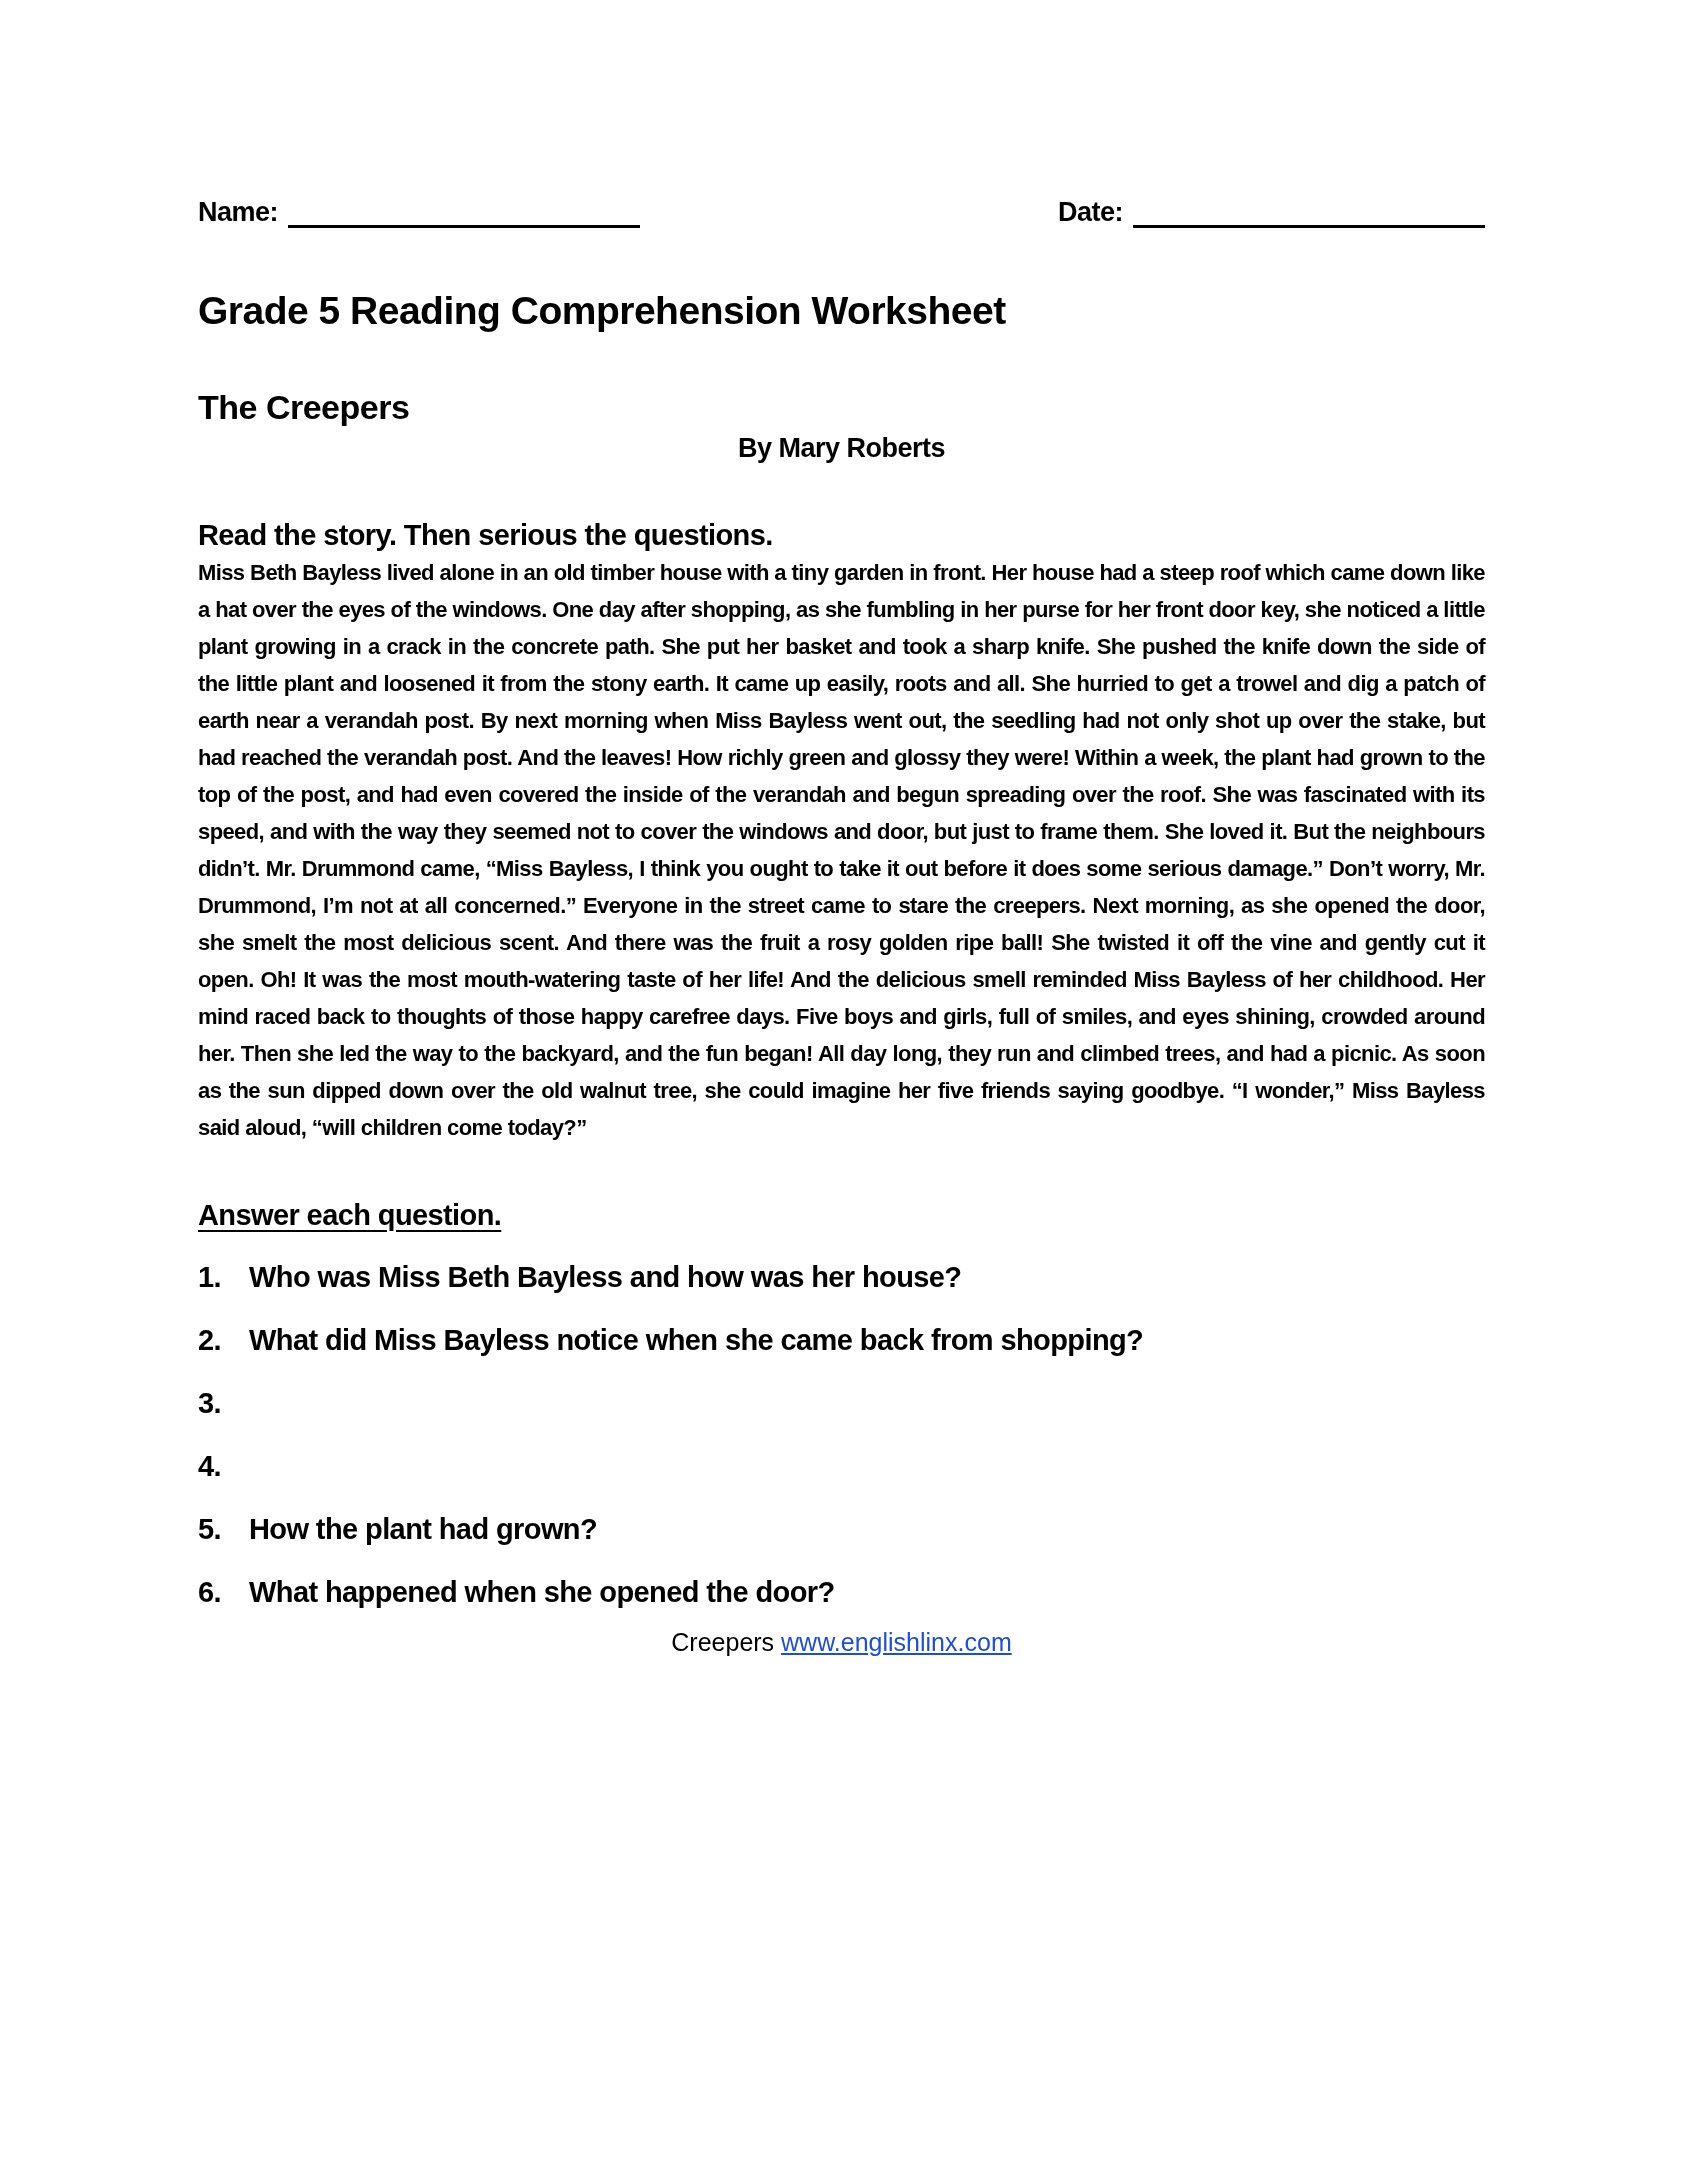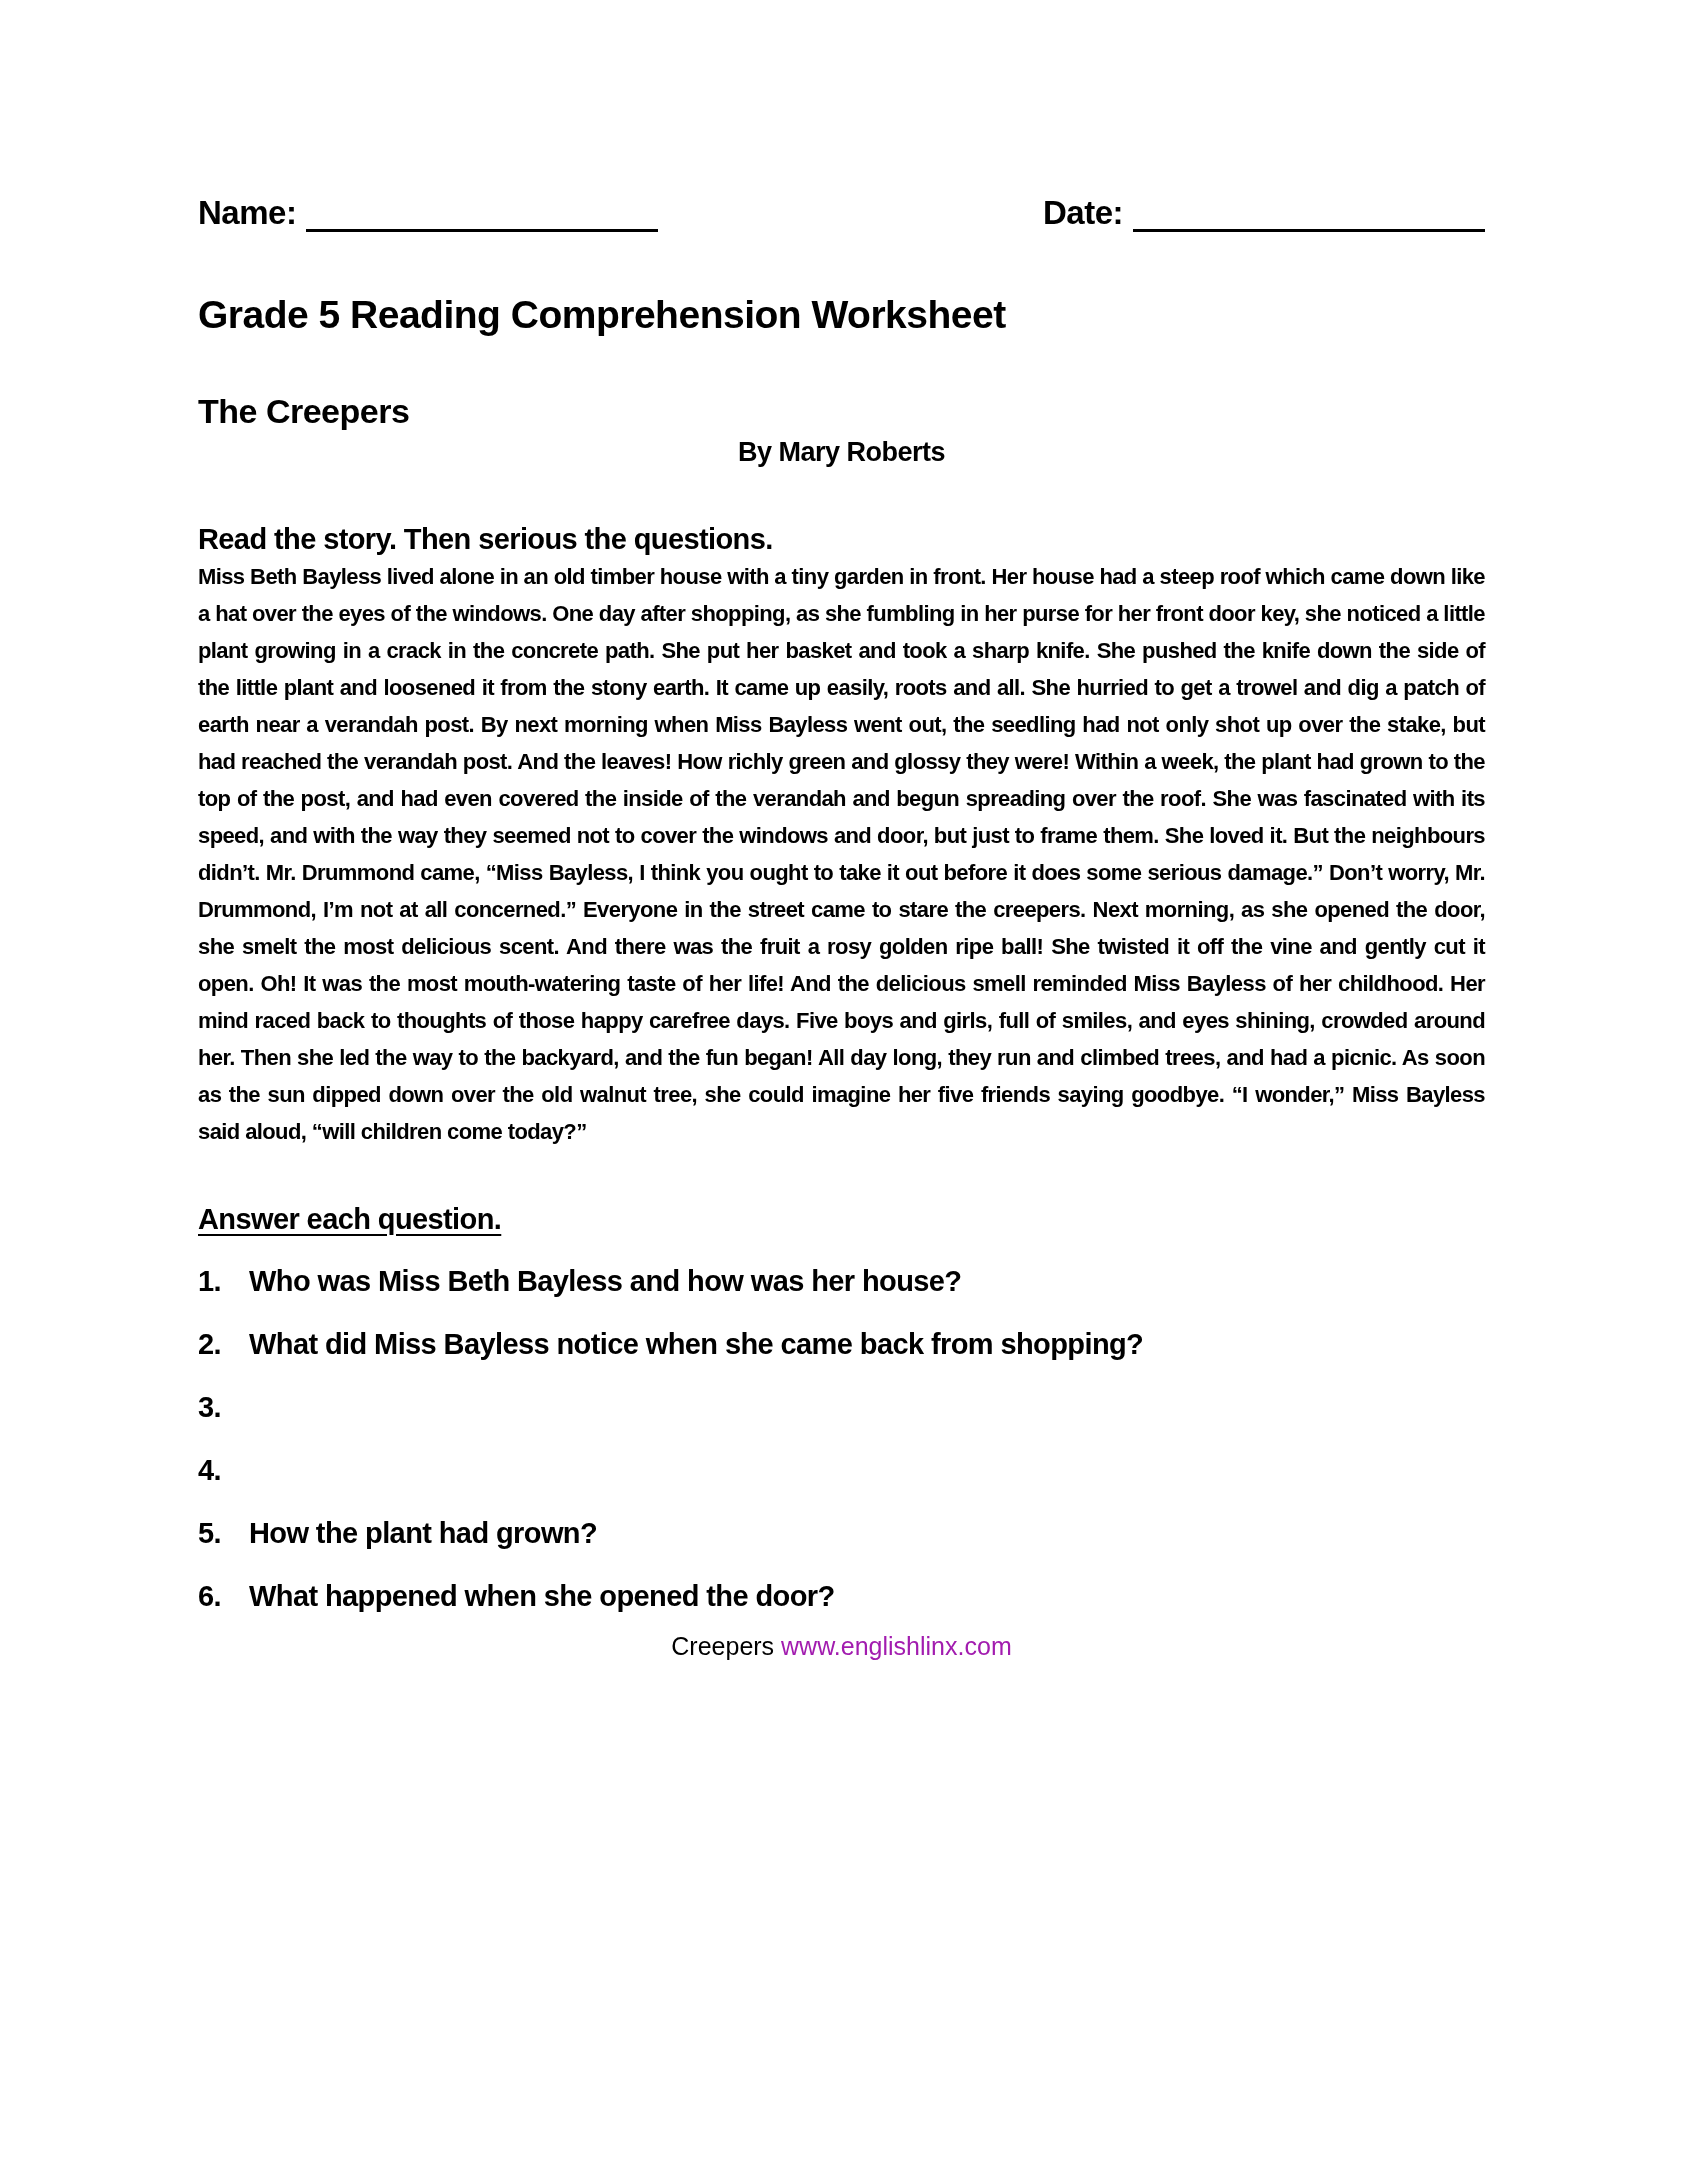--- a/index.html
+++ b/index.html
@@ -18,21 +18,21 @@
     width: 1683px;
     height: 2178px;
     padding: 194px 198px 0 198px;
   }
   
   .header-row {
     display: flex;
     justify-content: space-between;
     align-items: flex-start;
     font-weight: bold;
-    font-size: 33px;
+    font-size: 27px;
     letter-spacing: -0.5px;
   }
   .field-group { display: flex; align-items: flex-end; }
   .blank-line {
     display: inline-block;
     width: 352px;
     border-bottom: 3px solid #000000;
     height: 34px;
     margin-left: 10px;
   }
@@ -92,21 +92,22 @@
     letter-spacing: -0.6px;
   }
   .question-number { width: 51px; flex: 0 0 51px; }
   
   .footer {
     margin-top: 18px;
     text-align: center;
     font-size: 25px;
   }
   .copyright-link {
-    color: #a21caf;
+    color: #1d4ed8;
+    text-decoration: underline;
     cursor: pointer;
   }
 </style>
 </head>
 <body>
 
 <div class="page">
 
   <div class="header-row">
     <div class="field-group">

